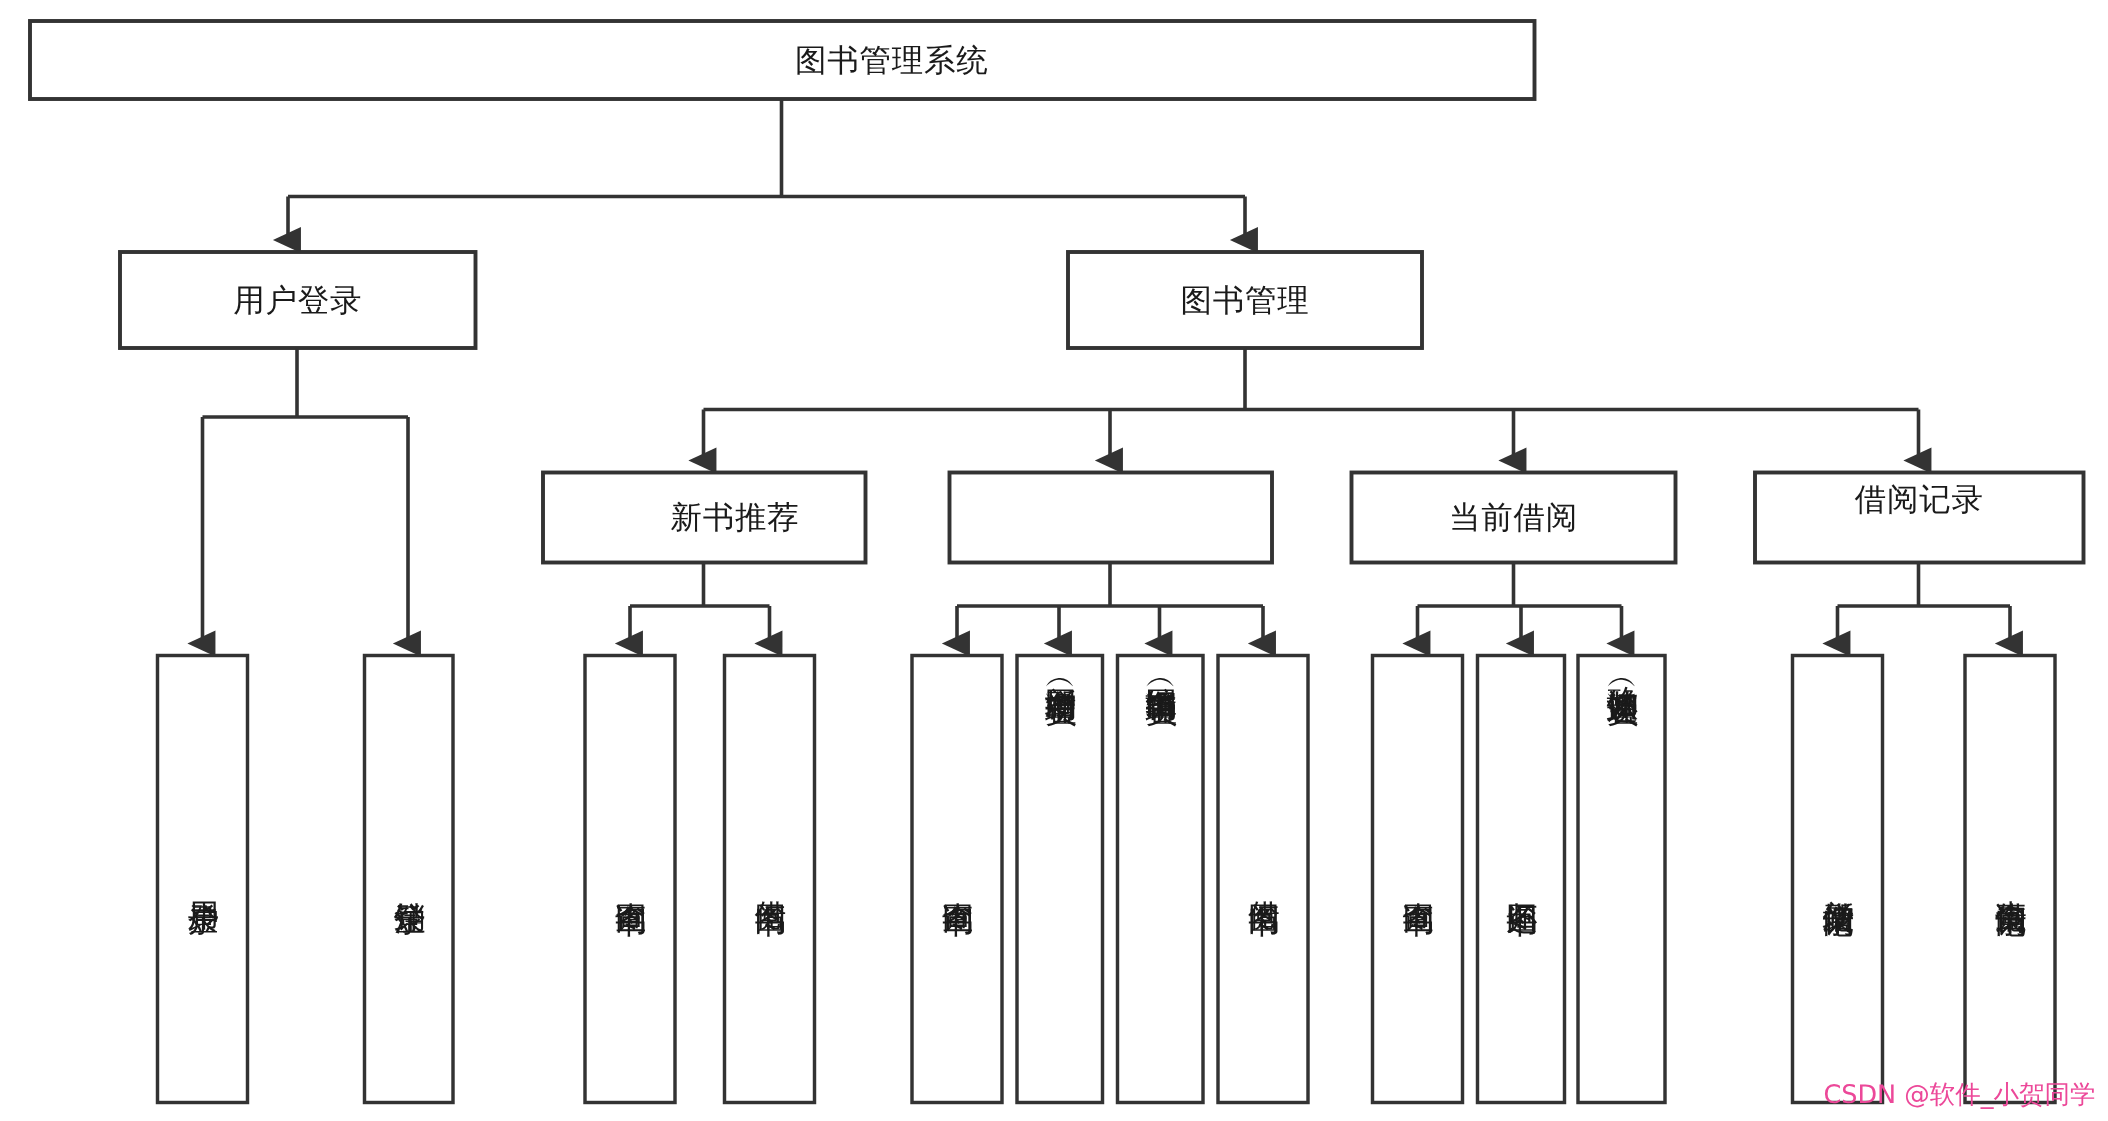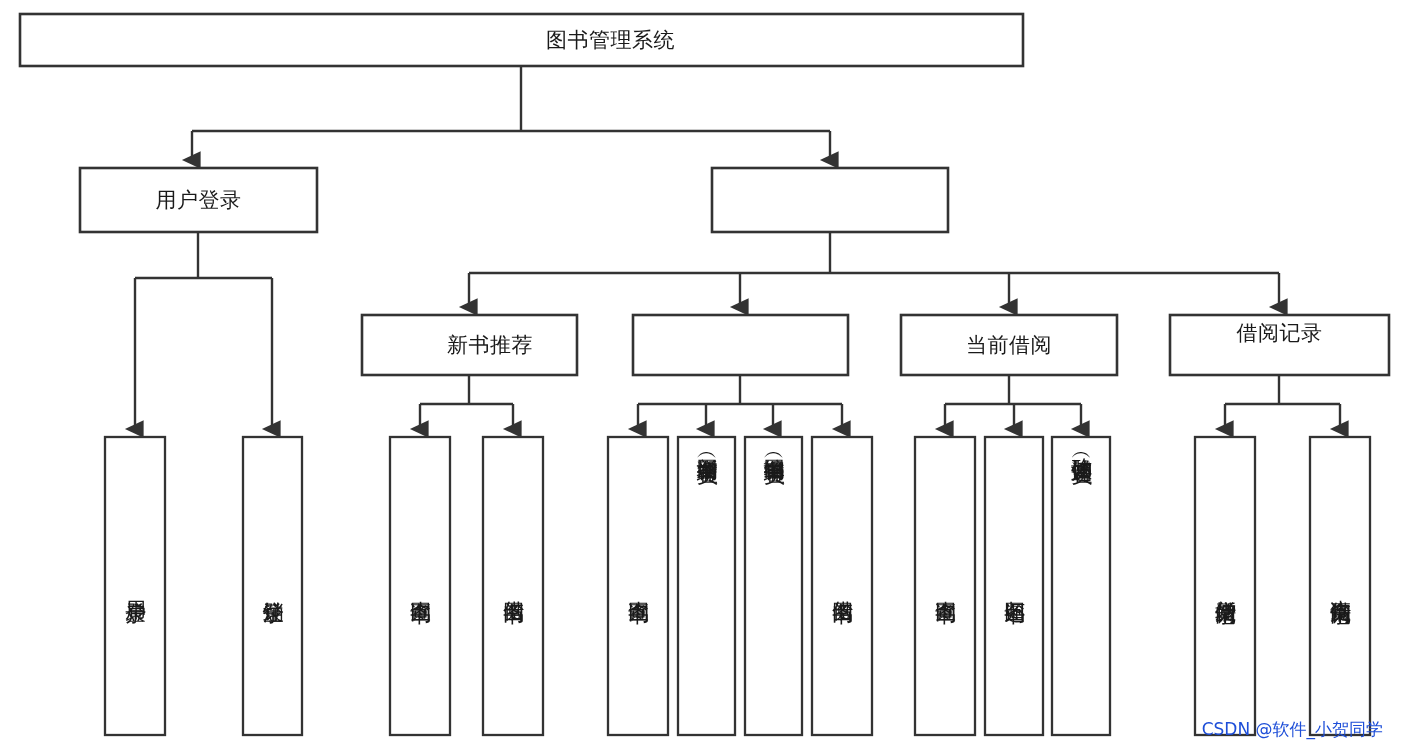--- a/index.html
+++ b/index.html
@@ -66,25 +66,25 @@
   }
   .htext {
     font-family: "DejaVu Sans", "Liberation Sans", sans-serif;
     font-size: 21px;
     color: #1a1a1a;
     white-space: nowrap;
     letter-spacing: 0.5px;
   }
   .watermark {
     position: absolute;
-    right: 22px;
+    right: 8px;
     bottom: 6px;
     font-family: "DejaVu Sans", "Liberation Sans", sans-serif;
     font-size: 17px;
-    color: #1d4ed8;
+    color: #ec4899;
     white-space: nowrap;
     pointer-events: none;
   }
 </style>
 </head>
 <body>
 
 <div id="diagram-root">
 
   <svg id="flowchart" viewBox="0 0 1405 747">
@@ -156,27 +156,30 @@
     <rect class="node-box-thin" x="812" y="437" width="60" height="298"></rect>
 
     <rect class="node-box-thin" x="915" y="437" width="60" height="298"></rect>
     <rect class="node-box-thin" x="985" y="437" width="58" height="298"></rect>
     <rect class="node-box-thin" x="1052" y="437" width="58" height="298"></rect>
 
     <rect class="node-box-thin" x="1195" y="437" width="60" height="298"></rect>
     <rect class="node-box-thin" x="1310" y="437" width="60" height="298"></rect>
   </svg>
 
-  <div class="htext-wrap" style="left:20px; top:14px; width:1181px; height:52px;">
+  <div class="htext-wrap" style="left:4px; top:14px; width:1181px; height:52px;">
     <span class="htext">图书管理系统</span>
   </div>
 
   <div class="htext-wrap" style="left:80px; top:168px; width:237px; height:64px;">
     <span class="htext">用户登录</span>
   </div>
+  <div class="htext-wrap" style="left:712px; top:168px; width:236px; height:64px;">
+    <span class="htext">图书管理</span>
+  </div>
 
   <div class="htext-wrap" style="left:362px; top:315px; width:256px; height:60px;">
     <span class="htext">新书推荐</span>
   </div>
   <div class="htext-wrap" style="left:901px; top:315px; width:216px; height:60px;">
     <span class="htext">当前借阅</span>
   </div>
   <div class="htext-wrap" style="left:1170px; top:303px; width:219px; height:60px;">
     <span class="htext">借阅记录</span>
   </div>

